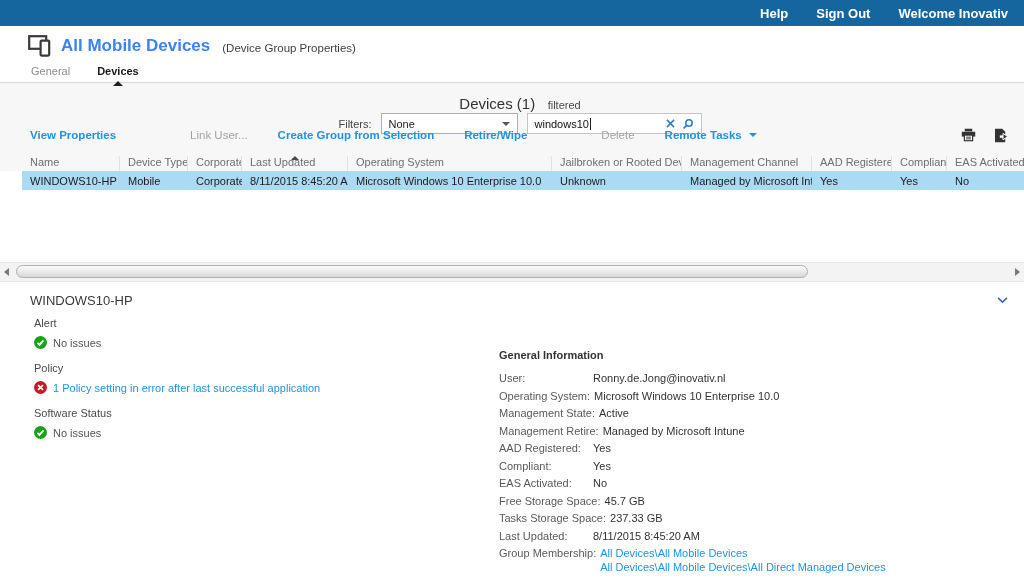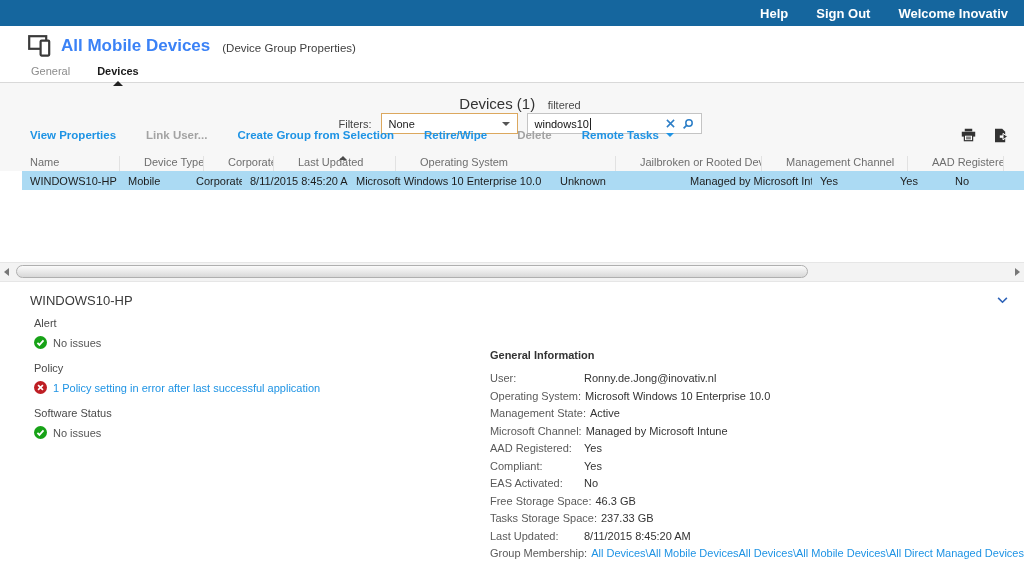--- a/index.html
+++ b/index.html
@@ -33,28 +33,28 @@
   .filter-select { width:137px; height:21px; background:#fff; border:1px solid #DCA85E; display:flex; align-items:center;
     justify-content:space-between; padding:0 7px; font-size:11px; color:#222; cursor:pointer; }
   .caret-down { width:0; height:0; border-left:4px solid transparent; border-right:4px solid transparent; border-top:4px solid #555; }
   .search-box { width:175px; height:21px; background:#fff; border:1px solid #C4C4C4; display:flex; align-items:center;
     padding:0 7px; gap:7px; cursor:text; }
   .search-text { font-size:11px; color:#111; flex:1; display:flex; align-items:center; white-space:nowrap; }
   .caret-bar { display:inline-block; width:1px; height:12px; background:#222; margin-left:1px; }
 
   .actions-row { display:flex; align-items:center; gap:30px; padding:9px 16px 9px 30px; height:32px; }
   .action { font-size:11.5px; font-weight:600; color:#1E93E4; cursor:pointer; white-space:nowrap; display:flex; align-items:center; gap:7px; }
-  .action.disabled { color:#A3A3A3; font-weight:700; cursor:default; }
+  .action.disabled { color:#A3A3A3; font-weight:400; cursor:default;margin-left:44px; }
   .action .caret-down { border-top-color:#1E93E4; }
   .toolbar-icons { margin-left:auto; display:flex; align-items:center; gap:18px; }
   .tool-icon { cursor:pointer; display:inline-flex; }
 
   
   .thead { display:grid; grid-template-columns:98px 68px 54px 106px 204px 130px 130px 80px 55px 1fr;
-    height:20px; align-items:end; margin-left:22px;gap:16px; }
+    height:20px; align-items:end; margin-left:22px; }
   .th { font-size:11px; color:#6E6E6E; padding:0 6px 3px 8px; border-right:1px solid #E2E2E2; position:relative;
     white-space:nowrap; overflow:hidden; cursor:pointer; }
   .th:last-child { border-right:none; }
   .sort-marker { position:absolute; top:0; left:50%; transform:translateX(-50%); width:0; height:0;
     border-left:4px solid transparent; border-right:4px solid transparent; border-bottom:4px solid #4A4A4A; }
   .tbody { background:#fff; height:91px; }
   .trow { display:grid; grid-template-columns:98px 68px 54px 106px 204px 130px 130px 80px 55px 1fr;
     height:19px; align-items:center; background:#ABDAF3; margin-left:22px; cursor:pointer; }
   .td { font-size:11px; color:#1C1C1C; padding-left:8px; white-space:nowrap; overflow:hidden; }
 
@@ -75,21 +75,21 @@
   .col-left { width:465px; }
   .group-heading { font-size:11px; color:#4A4A4A; margin-bottom:7px; }
   .status-line { display:flex; align-items:center; gap:6px; margin-bottom:13px; font-size:11px; color:#555; }
   .status-line .link { color:#1E93E4; cursor:pointer; }
   .col-right { flex:1; }
   .gi-heading { font-size:11px; font-weight:700; color:#333; margin-bottom:9px;margin-top:32px; }
   .gi-row { display:flex; font-size:11px; line-height:17.5px; }
   .gi-label { min-width:94px; color:#5A5A5A; white-space:nowrap; padding-right:4px; }
   .gi-value { color:#333; white-space:nowrap; }
   .gi-link { color:#1E93E4; cursor:pointer; line-height:13.5px; white-space:nowrap; }
-  .gi-links-col { display:flex; flex-direction:row; padding-top:2px; }
+  .gi-links-col { display:flex; flex-direction:column; padding-top:2px; }
 </style>
 </head>
 <body>
 
 <div class="screen">
 
   <div class="topbar">
     <span class="tblink">Help</span>
     <span class="tblink">Sign Out</span>
     <span class="tblink">Welcome Inovativ</span>
@@ -271,38 +271,38 @@
         </div>
         <div class="gi-row">
           <span class="gi-label">Operating System:</span>
           <span class="gi-value">Microsoft Windows 10 Enterprise 10.0</span>
         </div>
         <div class="gi-row">
           <span class="gi-label">Management State:</span>
           <span class="gi-value">Active</span>
         </div>
         <div class="gi-row">
-          <span class="gi-label">Microsoft Channel:</span>
+          <span class="gi-label">Management Retire:</span>
           <span class="gi-value">Managed by Microsoft Intune</span>
         </div>
         <div class="gi-row">
           <span class="gi-label">AAD Registered:</span>
           <span class="gi-value">Yes</span>
         </div>
         <div class="gi-row">
           <span class="gi-label">Compliant:</span>
           <span class="gi-value">Yes</span>
         </div>
         <div class="gi-row">
           <span class="gi-label">EAS Activated:</span>
           <span class="gi-value">No</span>
         </div>
         <div class="gi-row">
           <span class="gi-label">Free Storage Space:</span>
-          <span class="gi-value">46.3 GB</span>
+          <span class="gi-value">45.7 GB</span>
         </div>
         <div class="gi-row">
           <span class="gi-label">Tasks Storage Space:</span>
           <span class="gi-value">237.33 GB</span>
         </div>
         <div class="gi-row">
           <span class="gi-label">Last Updated:</span>
           <span class="gi-value">8/11/2015 8:45:20 AM</span>
         </div>
         <div class="gi-row">

